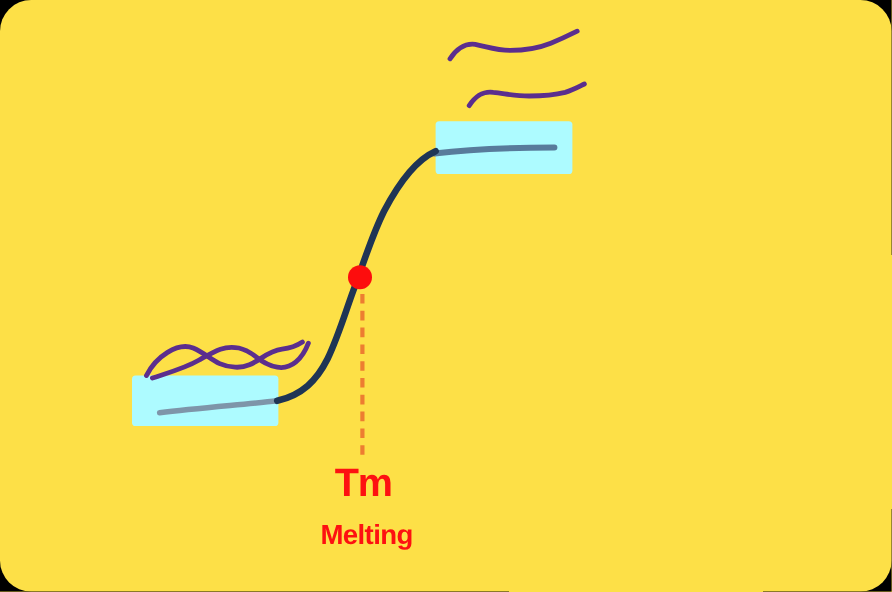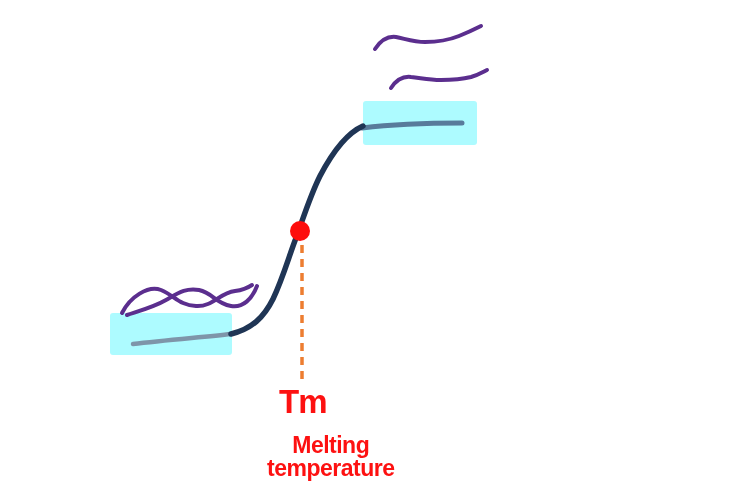--- a/index.html
+++ b/index.html
@@ -26,21 +26,21 @@
     top: 434px;
     font-size: 23px;
     font-weight: bold;
     letter-spacing: -0.5px;
     line-height: 23px;
   }
 </style>
 </head>
 <body>
 
-<div class="canvas" style="background: #ffffff;">
+<div class="canvas" style="background: #fde047; border-radius: 26px;">
 
   <svg width="743" height="493" viewBox="0 0 743 493">
 
     <rect x="110" y="313" width="122" height="42" rx="3" fill="#adfbff"></rect>
 
     <rect x="363" y="101" width="114" height="44" rx="3" fill="#adfbff"></rect>
 
     <path d="M122,313 C130,297 148,285 161,290 C175,296 179,305 196,306 C213,307 219,293 235,291 C243,290 249,287 252,285" fill="none" stroke-width="4" stroke-linecap="round" stroke="#5b2e8e"></path>
     <path d="M127,315 C139,311 154,307 166,300 C180,292 186,288 199,290 C213,293 215,303 231,306 C243,308 252,299 257,286" fill="none" stroke-width="4" stroke-linecap="round" stroke="#5b2e8e"></path>
 
@@ -55,16 +55,15 @@
 
     <path d="M302,245 L302,382" fill="none" stroke-width="3.5" stroke-dasharray="8 6" stroke="#ed7d31"></path>
 
     <circle cx="300" cy="231" r="10" fill="#fd0d0d"></circle>
   </svg>
 
   <div class="tm-label" style="color: rgb(253, 17, 17);">Tm</div>
 
   <div class="melting-label" style="color: rgb(253, 17, 17); text-align: center;">
     <div>Melting</div>
-    <div>temperature</div>
   </div>
 
 </div>
 
 </body></html>

